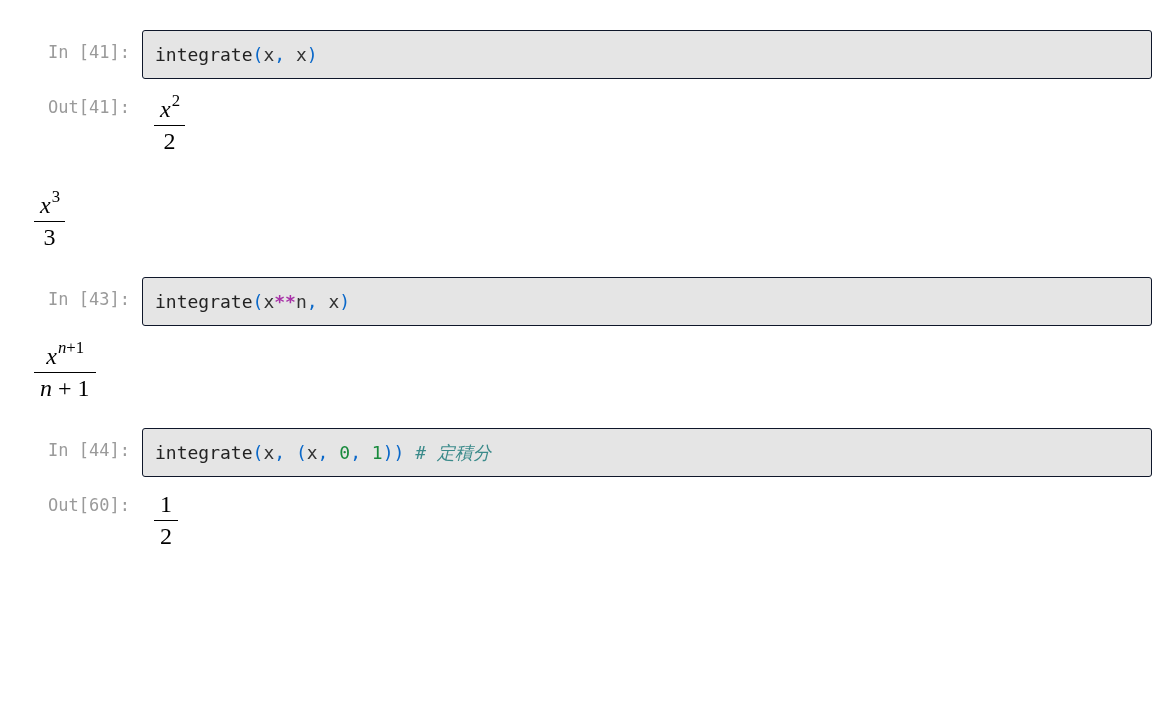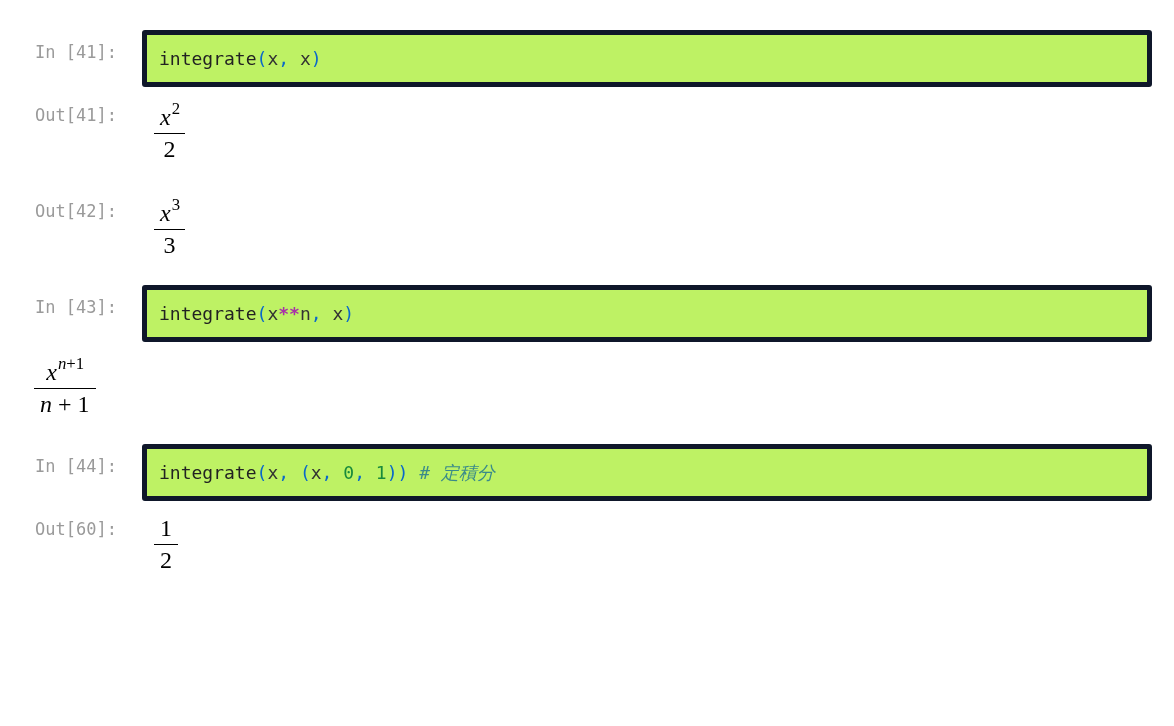--- a/index.html
+++ b/index.html
@@ -17,32 +17,32 @@
       margin-bottom: 28px;
     }
     .cell {
       display: flex;
       align-items: flex-start;
       margin-bottom: 6px;
     }
     .prompt {
       width: 120px;
       padding-right: 12px;
-      text-align: center;
+      text-align: right;
       font-family: "Menlo", "Monaco", "Consolas", monospace;
       font-size: 17px;
       color: #9a9a9a;
       flex-shrink: 0;
       padding-top: 12px;
       white-space: pre;
     }
     .input-area {
       flex: 1;
-      background: #bef264;
-      border: 5px solid #0f172a;
+      background: #e5e5e5;
+      border: 1px solid #0f172a;
       border-radius: 3px;
       padding: 10px 12px;
       font-family: "Menlo", "Monaco", "Consolas", monospace;
       font-size: 18px;
       line-height: 1.5;
       color: #222;
     }
     .output-area {
       flex: 1;
       padding: 8px 12px;
@@ -103,21 +103,20 @@
         <span class="frac">
           <span class="num"><span>x</span><span class="sup">2</span></span>
           <span class="den upright">2</span>
         </span>
       </div>
     </div>
   </div>
 
   <div class="pair">
     <div class="cell">
-      <div class="prompt">Out[42]:</div>
       <div class="output-area">
         <span class="frac">
           <span class="num"><span>x</span><span class="sup">3</span></span>
           <span class="den upright">3</span>
         </span>
       </div>
     </div>
   </div>
 
   <div class="pair">

